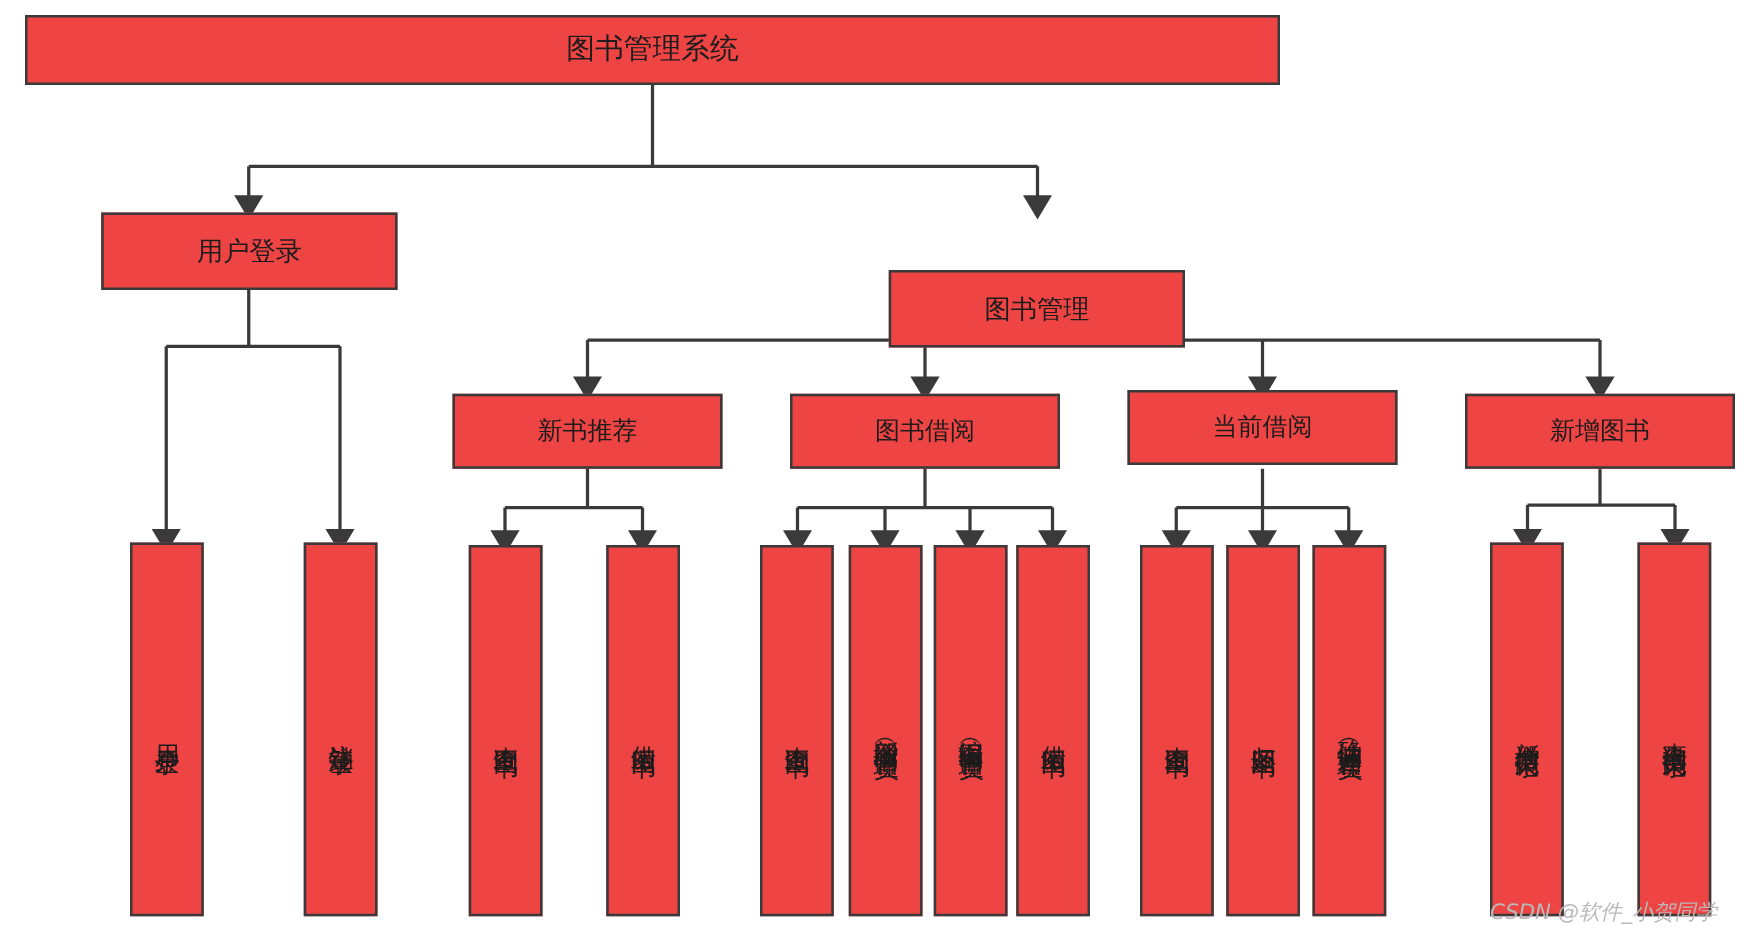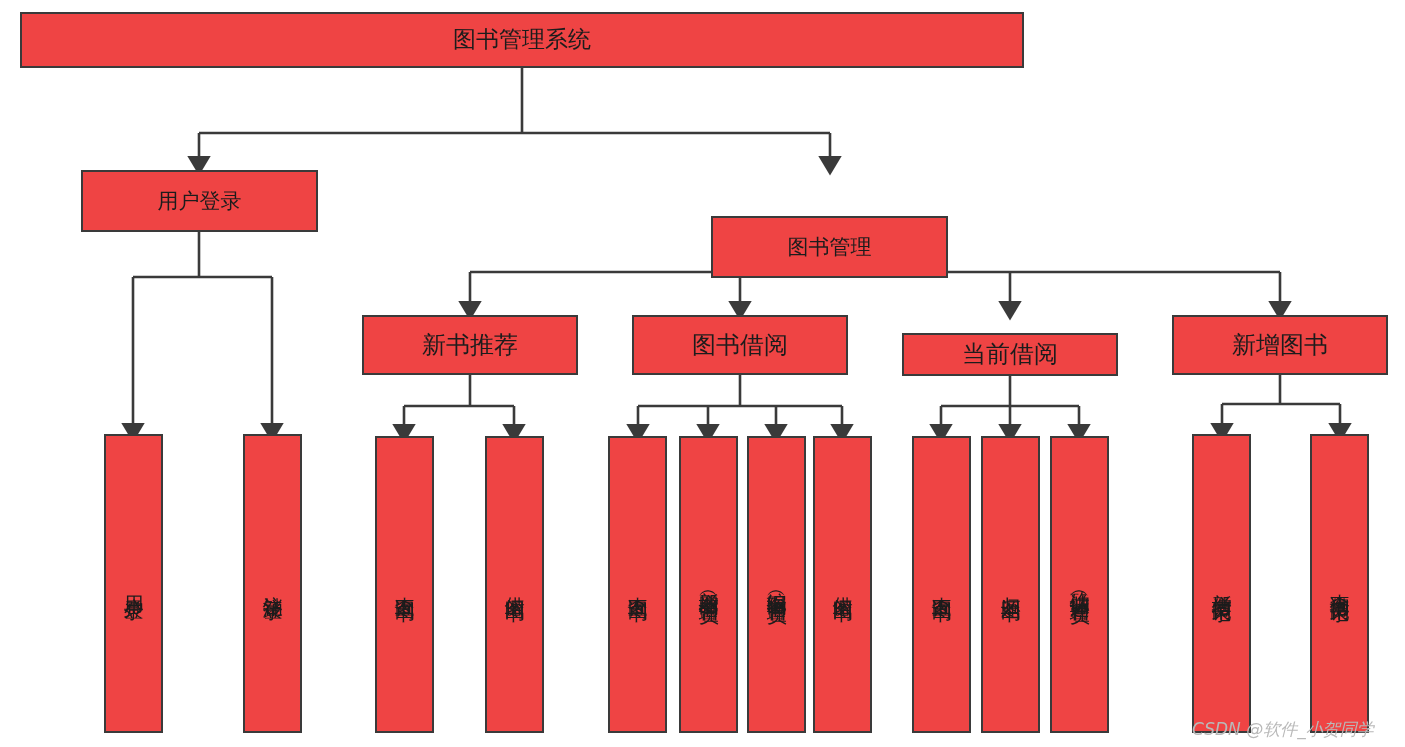--- a/index.html
+++ b/index.html
@@ -37,21 +37,21 @@
     text-align: center;
     line-height: 1.18;
   }
   .node.root {
     font-size: 23px;
   }
   .node.lvl2 {
     font-size: 21px;
   }
   .node.lvl3 {
-    font-size: 24px;
+    font-size: 20px;
   }
   .node.leaf {
     font-size: 20px;
     writing-mode: vertical-rl;
     text-orientation: upright;
     letter-spacing: 2px;
     padding: 6px 0;
   }
   .node.leaf .vtext {
     writing-mode: vertical-rl;
@@ -132,21 +132,21 @@
   <div class="node lvl2" style="left:711px; top:170px; width:237px; height:62px;margin-top:46px;">
     <span>图书管理</span>
   </div>
 
   <div class="node lvl3" style="left:362px; top:315px; width:216px; height:60px;">
     <span>新书推荐</span>
   </div>
   <div class="node lvl3" style="left:632px; top:315px; width:216px; height:60px;">
     <span>图书借阅</span>
   </div>
-  <div class="node lvl3" style="left:902px; top:333px; width:216px; height:43px;">
+  <div class="node lvl3" style="left:902px; top:312px; width:216px; height:60px;">
     <span>当前借阅</span>
   </div>
   <div class="node lvl3" style="left:1172px; top:315px; width:216px; height:60px;">
     <span>新增图书</span>
   </div>
 
   <div class="node leaf" style="left:104px; top:434px; width:59px; height:299px;">
     <span class="vtext">用户登录</span>
   </div>
   <div class="node leaf" style="left:243px; top:434px; width:59px; height:299px;">

